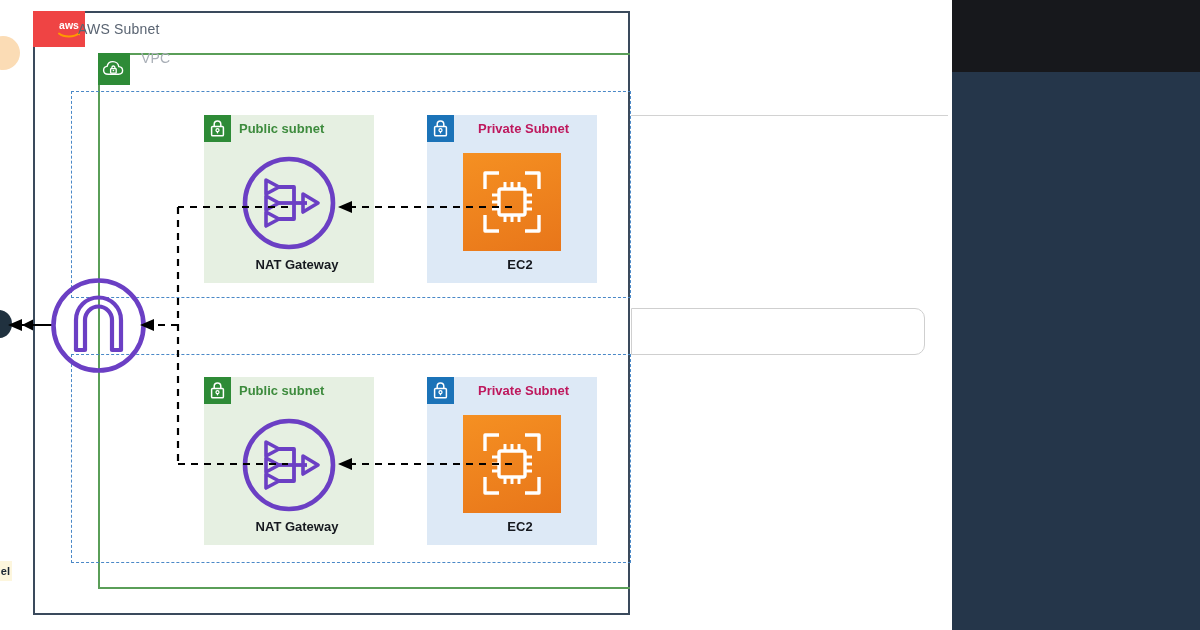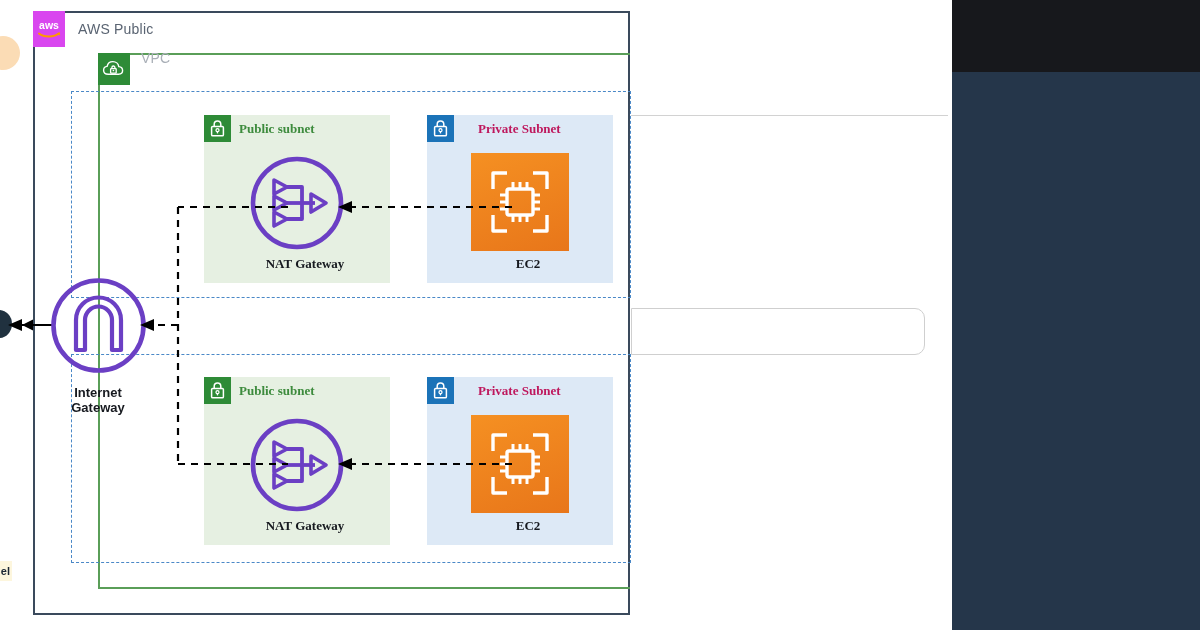--- a/index.html
+++ b/index.html
@@ -113,24 +113,25 @@
     box-sizing: border-box;
     border: 2px solid #3a4a5c;
     background: transparent;
   }
   #aws-logo {
     position: absolute;
     left: 33px;
     top: 11px;
     width: 32px;
     height: 36px;
-    background: #d946ef;
+    background: #ef4444;
     display: flex;
     align-items: center;
     justify-content: center;
+    padding-left: 20px;
   }
   #aws-cloud-label {
     position: absolute;
     left: 78px;
     top: 21px;
     font-size: 14px;
     color: #5a6472;
     letter-spacing: 0.2px;
   }
 
@@ -182,23 +183,22 @@
   #az-box-2 {
     left: 71px;
     top: 354px;
     width: 560px;
     height: 209px;
   }
 
   
   .subnet {
     position: absolute;
-    width: 186px;
+    width: 170px;
     height: 168px;
-    font-family: Liberation Serif, serif;
   }
   .subnet.public  { background: #e6f0e2; }
   .subnet.private { background: #dde9f6; }
 
   #subnet-pub-1  { left: 204px; top: 115px; }
   #subnet-priv-1 { left: 427px; top: 115px; }
   #subnet-pub-2  { left: 204px; top: 377px; }
   #subnet-priv-2 { left: 427px; top: 377px; }
 
   .subnet-hdr {
@@ -299,21 +299,21 @@
   </svg>
 
   <div id="aws-cloud-box"></div>
   <div id="aws-logo">
     <svg width="26" height="22" viewBox="0 0 26 22">
       <text x="13" y="11" font-family="Liberation Sans, sans-serif" font-size="10.5" font-weight="bold" fill="#ffffff" text-anchor="middle">aws</text>
       <path d="M3 15.5 C8 19.5, 18 19.5, 23 15.2" stroke="#ff9900" stroke-width="2" fill="none" stroke-linecap="round"></path>
       <polygon points="23.4,14.4 24.2,17.4 21.3,16.6" fill="#ff9900"></polygon>
     </svg>
   </div>
-  <div id="aws-cloud-label">AWS Public</div>
+  <div id="aws-cloud-label">AWS Subnet</div>
 
   <div id="vpc-box"></div>
   <div id="vpc-icon">
     <svg width="24" height="20" viewBox="0 0 24 20">
       <path d="M6.2 15.2 C3.2 15.2 1.6 13.3 1.6 11.2 C1.6 9.2 3.1 7.6 5.1 7.4
                C5.6 4.6 8 2.6 10.9 2.6 C13.9 2.6 16.4 4.8 16.8 7.6
                C19 7.8 20.6 9.5 20.6 11.5 C20.6 13.6 18.9 15.2 16.6 15.2 Z" fill="none" stroke="#ffffff" stroke-width="1.4" stroke-linejoin="round"></path>
       <rect x="8.6" y="9.6" width="5.6" height="4.6" rx="0.6" fill="none" stroke="#ffffff" stroke-width="1.3"></rect>
       <path d="M9.9 9.6 V8.5 a1.5 1.5 0 0 1 3 0 V9.6" fill="none" stroke="#ffffff" stroke-width="1.3"></path>
       <circle cx="11.4" cy="11.5" r="0.85" fill="#ffffff"></circle>
@@ -455,24 +455,20 @@
     </span>
     <div class="res-label">EC2</div>
   </div>
 
   <span id="igw-icon">
     <svg width="97" height="97" viewBox="0 0 97 97">
       <circle cx="48.5" cy="48.5" r="45" fill="none" stroke="#6b3fc4" stroke-width="4.6"></circle>
       <path d="M26 73 V43 a22.5 22.5 0 0 1 45 0 V73 H62 V43 a13.5 13.5 0 0 0 -27 0 V73 Z" fill="none" stroke="#6b3fc4" stroke-width="4.2" stroke-linejoin="round"></path>
     </svg>
   </span>
-  <div id="igw-label">
-    <span>Internet</span><br>
-    <span>Gateway</span>
-  </div>
 
   <svg id="routing-layer" viewBox="0 0 1200 630">
     <g stroke="#000" stroke-width="2.2" fill="none" stroke-dasharray="7 6">
 
       <line x1="512" y1="207" x2="352" y2="207"></line>
 
       <line x1="512" y1="464" x2="352" y2="464"></line>
 
       <line x1="288" y1="207" x2="178" y2="207"></line>
       <line x1="178" y1="207" x2="178" y2="464"></line>

